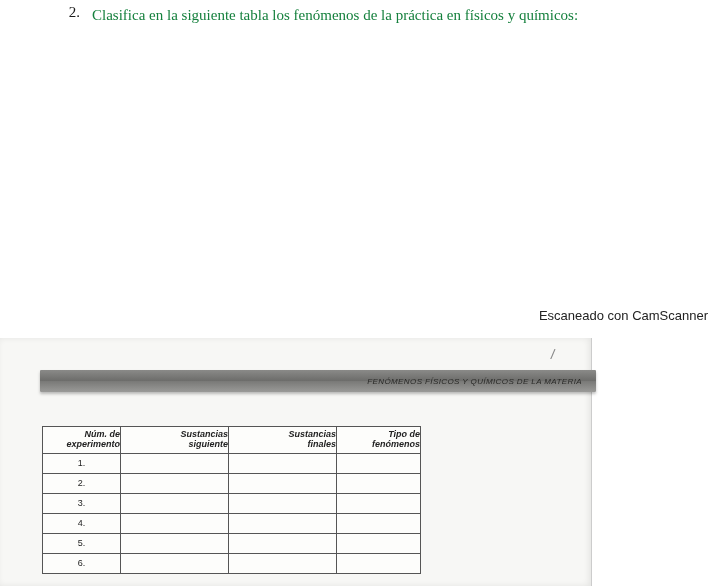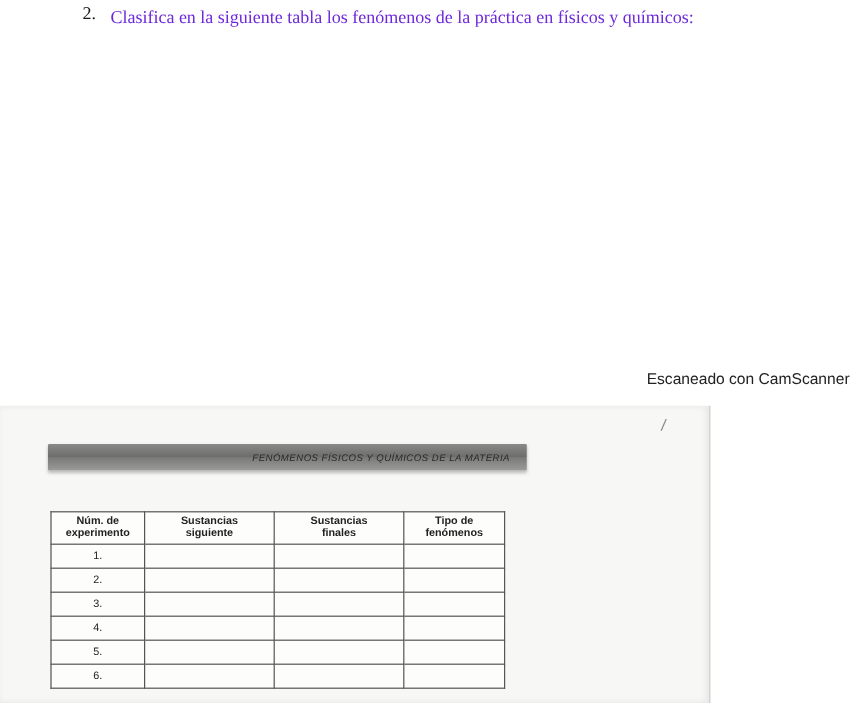--- a/index.html
+++ b/index.html
@@ -21,21 +21,21 @@
       gap: 12px;
     }
     .q-number {
       font-size: 15px;
       color: #1a1a1a;
       min-width: 20px;
       text-align: right;
     }
     .q-text {
       font-size: 15px;
-      color: #6d28d9;
+      color: #15803d;
       line-height: 1.5;
       text-align: justify;
       flex: 1;
       padding-right: 10px;
     }
     .scan-watermark {
       position: absolute;
       right: 6px;
       top: 308px;
       font-family: Arial, sans-serif;
@@ -50,21 +50,21 @@
       width: 592px;
       height: 248px;
       background: #f7f7f5;
       border-right: 1px solid #ccc;
       box-shadow: inset -2px 0 6px rgba(0,0,0,0.08);
     }
     .page-header-bar {
       position: absolute;
       left: 40px;
       top: 32px;
-      width: 399px;
+      width: 556px;
       height: 22px;
       background: linear-gradient(to bottom, #8a8a88 0%, #6d6d6b 48%, #7a7a78 52%, #9a9a98 100%);
       display: flex;
       align-items: center;
       justify-content: flex-end;
       padding-right: 14px;
       box-shadow: 0 2px 3px rgba(0,0,0,0.25);
       border-radius: 1px;
     }
     .page-header-text {
@@ -92,23 +92,25 @@
     }
     .tbl th, .tbl td {
       border: 1px solid #555;
       font-size: 9px;
       color: #222;
       text-align: center;
       vertical-align: middle;
     }
     .tbl th {
       font-weight: bold;
+      font-style: italic;
       padding: 3px 0;
       line-height: 1.1;
       background: #fdfdfb;
+      text-align: right;
     }
     .tbl td {
       height: 20px;
       padding: 0 4px;
       background: #fdfdfb;
     }
     .col-num { width: 78px; }
     .col-sust-i { width: 108px; }
     .col-sust-f { width: 108px; }
     .col-tipo { width: 84px; }

